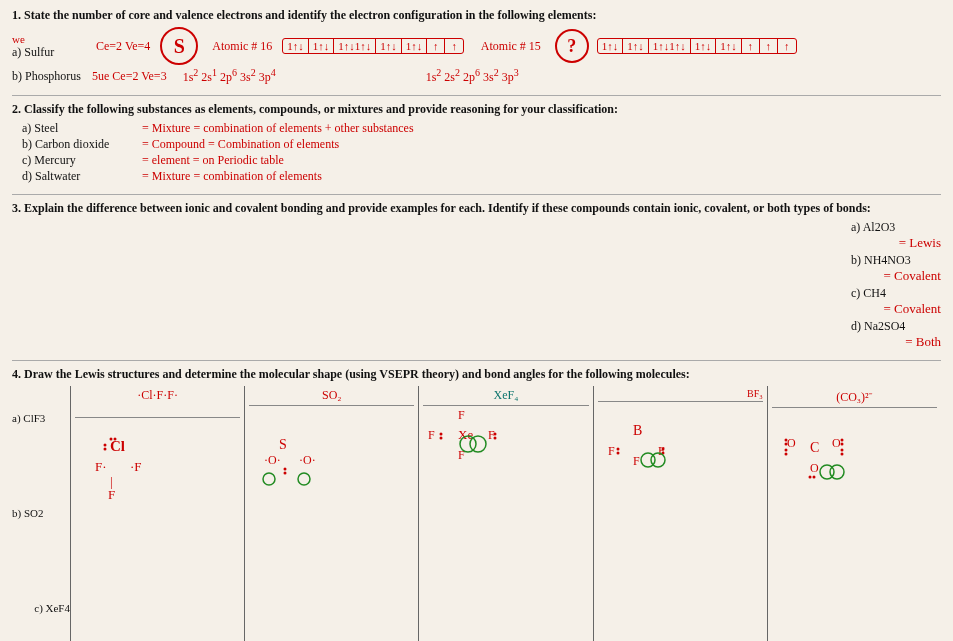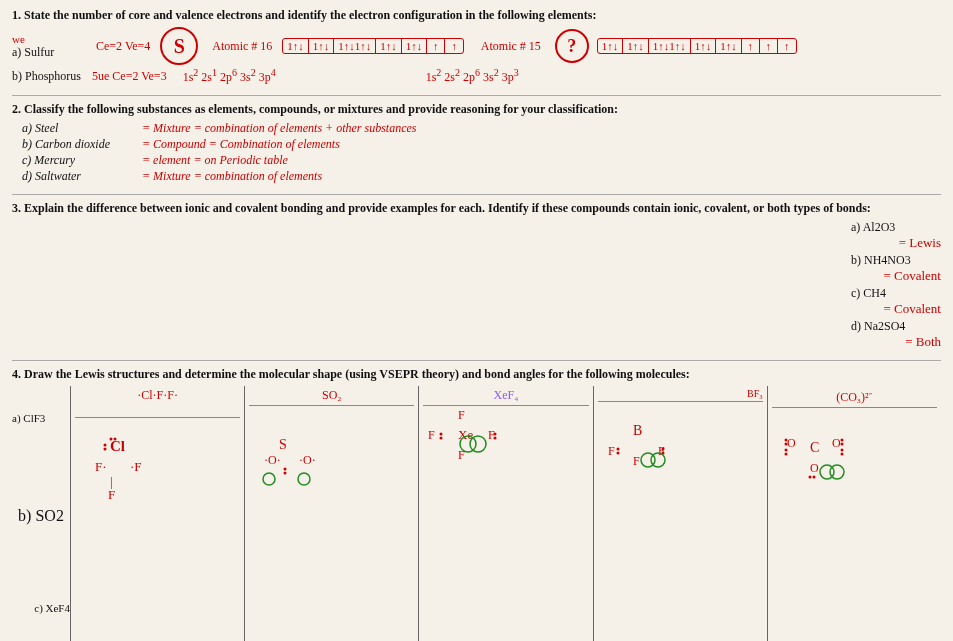--- a/index.html
+++ b/index.html
@@ -83,21 +83,20 @@
       min-width: 18px;
       text-align: center;
     }
     .box-cell:last-child { border-right: none; }
 
     
     .q2-item {
       display: flex;
       align-items: flex-end;
       margin-bottom: 1px;
-      font-style: italic;
     }
     .q2-label {
       width: 120px;
       font-size: 12px;
       flex-shrink: 0;
     }
     .q2-answer {
       font-family: 'Comic Sans MS', cursive;
       color: #cc0000;
       font-size: 12px;
@@ -254,21 +253,21 @@
 
 <div class="divider-line"></div>
 
 <div class="question">
   <div class="question-title">4. Draw the Lewis structures and determine the molecular shape (using VSEPR theory) and bond angles for the following molecules:</div>
 
   <div style="display:flex; width:100%; margin-top:4px;">
 
     <div style="width:58px; flex-shrink:0; padding-top:22px;">
       <div style="height:95px; font-size:11px; padding-top:4px;">a) ClF3</div>
-      <div style="height:95px; font-size:16px; padding-top:4px;text-align:center;">b) SO2</div>
+      <div style="height:95px; font-size:11px; padding-top:4px;">b) SO2</div>
       <div style="height:95px; font-size:11px; padding-top:4px;text-align:right;">c) XeF4</div>
       <div style="height:95px; font-size:11px; padding-top:4px;">d) BF3</div>
 
     </div>
 
     <div style="display:flex; flex:1; border-left:1px solid #666;">
 
       <div style="flex:1; border-right:1px solid #666; padding:2px 4px;">
         <div style="font-family:'Comic Sans MS',cursive; color:#cc0000; font-size:12px; text-align:center; border-bottom:1px solid #888; padding-bottom:14px; margin-bottom:3px;">·Cl·F·F·</div>
         
@@ -301,21 +300,21 @@
           <circle cx="36" cy="64" r="1.5" fill="#cc0000"></circle>
 
           <circle cx="20" cy="70" r="6" fill="none" stroke="#228b22" stroke-width="1.5"></circle>
           <circle cx="55" cy="70" r="6" fill="none" stroke="#228b22" stroke-width="1.5"></circle>
           <text x="2" y="310" font-family="Comic Sans MS" font-size="9" fill="#cc0000">e- group = 2</text>
           <text x="2" y="322" font-family="Comic Sans MS" font-size="9" fill="#cc0000">M. shap = Linear</text>
         </svg>
       </div>
 
       <div style="flex:1; border-right:1px solid #666; padding:2px 4px;">
-        <div style="font-family:'Comic Sans MS',cursive; color:#8b5cf6; font-size:12px; text-align:center; border-bottom:1px solid #888; padding-bottom:2px; margin-bottom:3px;">XeF₄</div>
+        <div style="font-family:'Comic Sans MS',cursive; color:#0f766e; font-size:12px; text-align:center; border-bottom:1px solid #888; padding-bottom:2px; margin-bottom:3px;">XeF₄</div>
         <svg width="95" height="330" viewBox="0 0 95 330">
           <text x="35" y="30" font-family="Comic Sans MS" font-size="13" fill="#cc0000">Xe</text>
           <text x="5" y="30" font-family="Comic Sans MS" font-size="12" fill="#cc0000">F</text>
           <text x="65" y="30" font-family="Comic Sans MS" font-size="12" fill="#cc0000">F</text>
           <text x="35" y="10" font-family="Comic Sans MS" font-size="12" fill="#cc0000">F</text>
           <text x="35" y="50" font-family="Comic Sans MS" font-size="12" fill="#cc0000">F</text>
 
           <circle cx="45" cy="35" r="8" fill="none" stroke="#228b22" stroke-width="1.5"></circle>
           <circle cx="55" cy="35" r="8" fill="none" stroke="#228b22" stroke-width="1.5"></circle>
 

